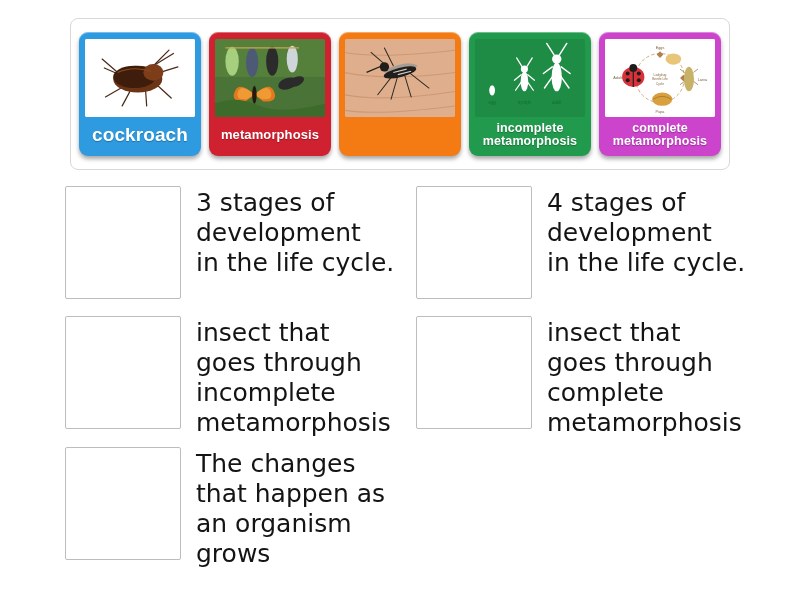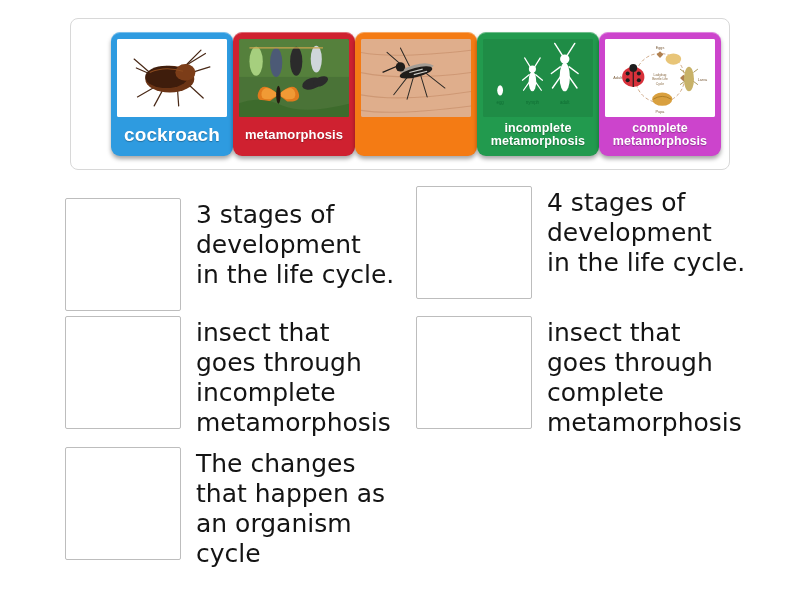--- a/index.html
+++ b/index.html
@@ -23,21 +23,21 @@
     left: 70px;
     top: 18px;
     width: 660px;
     height: 152px;
     box-sizing: border-box;
     border: 1px solid #d8d8d8;
     border-radius: 8px;
     background: #ffffff;
     display: flex;
     align-items: center;
-    justify-content: flex-end;
+    justify-content: space-between;
     padding: 0 8px;
   }
 
   .card {
     position: relative;
     width: 122px;
     height: 124px;
     border-radius: 9px;
     box-sizing: border-box;
     display: flex;
@@ -292,39 +292,39 @@
         </g>
       </svg>
       </div>
       <div class="card-label lbl-sm" style="white-space: pre-line;">complete
 metamorphosis</div>
     </div>
   </div>
 
 <div class="answers">
   <div class="col col-left" id="col-left">
-      <div class="answer-item" style="top: 20px;">
+      <div class="answer-item" style="top: 8px;">
         <div class="dropzone"></div>
         <div class="answer-text">3 stages of
 development
 in the life cycle.</div>
       </div>
       <div class="answer-item" style="top: 138px;">
         <div class="dropzone"></div>
         <div class="answer-text">insect that
 goes through
 incomplete
 metamorphosis</div>
       </div>
       <div class="answer-item" style="top: 269px;">
         <div class="dropzone"></div>
         <div class="answer-text">The changes
 that happen as
 an organism
-cycle</div>
+grows</div>
       </div>
     </div>
   <div class="col col-right" id="col-right">
       <div class="answer-item" style="top: 8px;">
         <div class="dropzone"></div>
         <div class="answer-text">4 stages of
 development
 in the life cycle.</div>
       </div>
       <div class="answer-item" style="top: 138px;">

